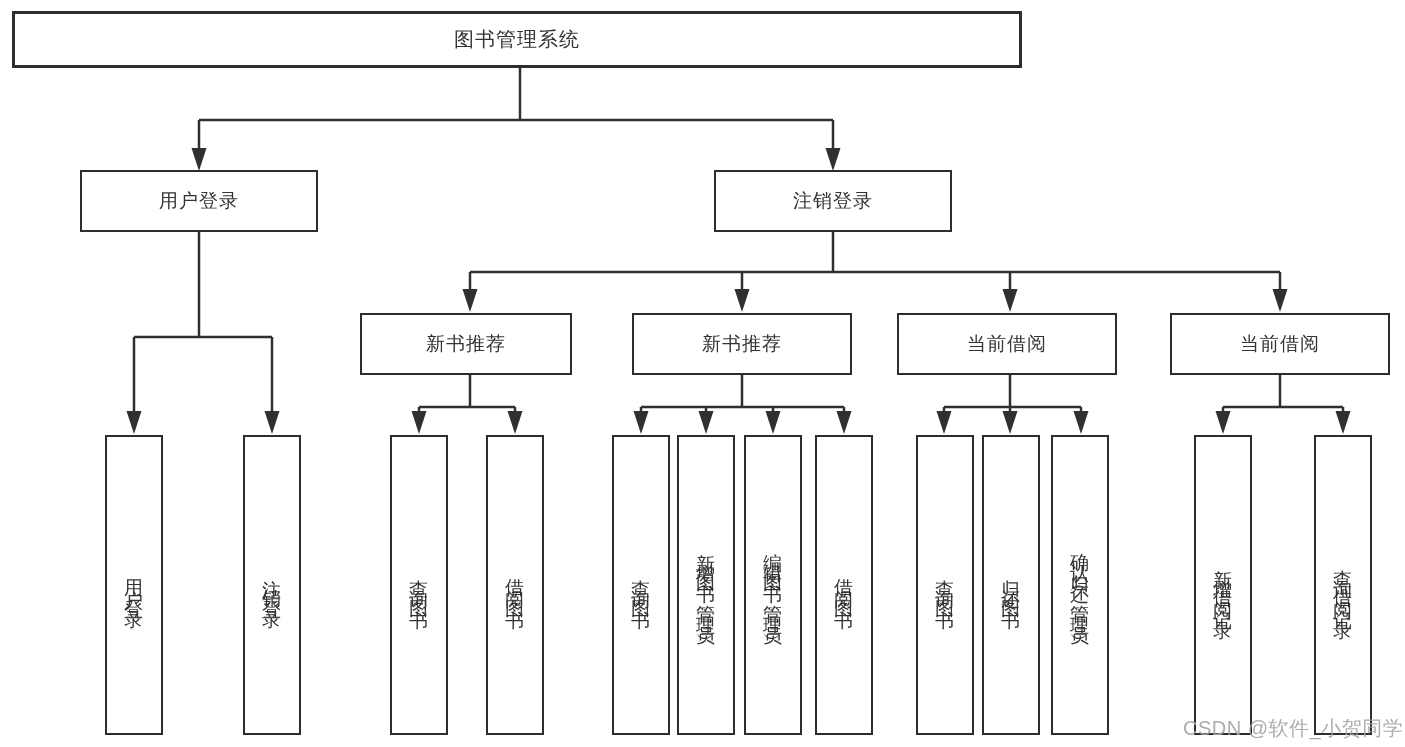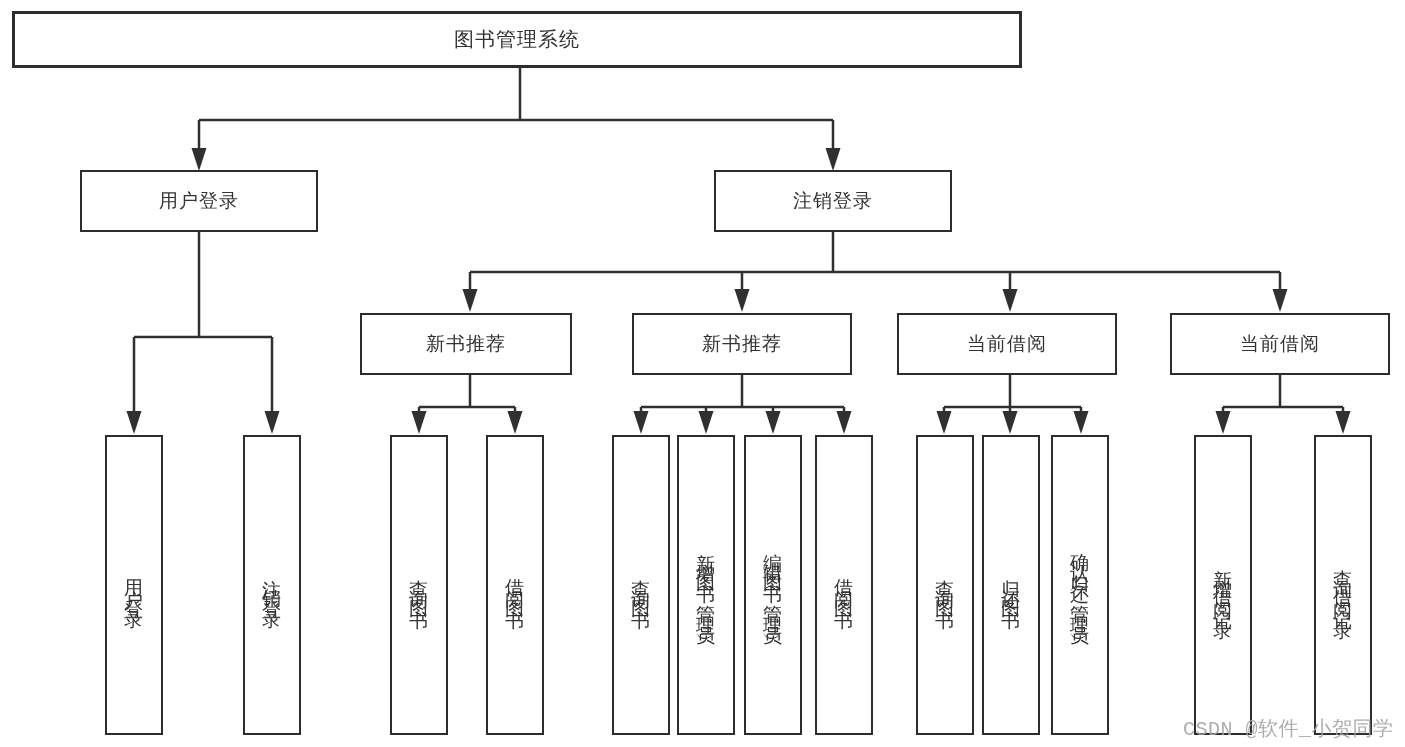--- a/index.html
+++ b/index.html
@@ -15,21 +15,21 @@
     font-size:19px; letter-spacing:1px; z-index:2;
   }
   .root { border-width:3px; font-size:20px; }
   .leaf span.v {
     writing-mode:vertical-rl; text-orientation:mixed;
     line-height:1; letter-spacing:0.55em; font-size:19px;
   }
   .watermark {
     position:absolute; left:1183px; top:715px; width:222px;
     z-index:3; color:rgba(165,165,165,0.92);
-    font-size:20px; white-space:nowrap; letter-spacing:0.5px;font-family:Liberation Mono, monospace;
+    font-size:20px; white-space:nowrap; letter-spacing:0.5px;
   }
 </style>
 </head>
 <body>
 
 <div id="canvas">
 
   <svg id="wires" viewBox="0 0 1405 747" xmlns="http://www.w3.org/2000/svg">
     <g stroke="#303030" stroke-width="2.5" fill="none">
 

